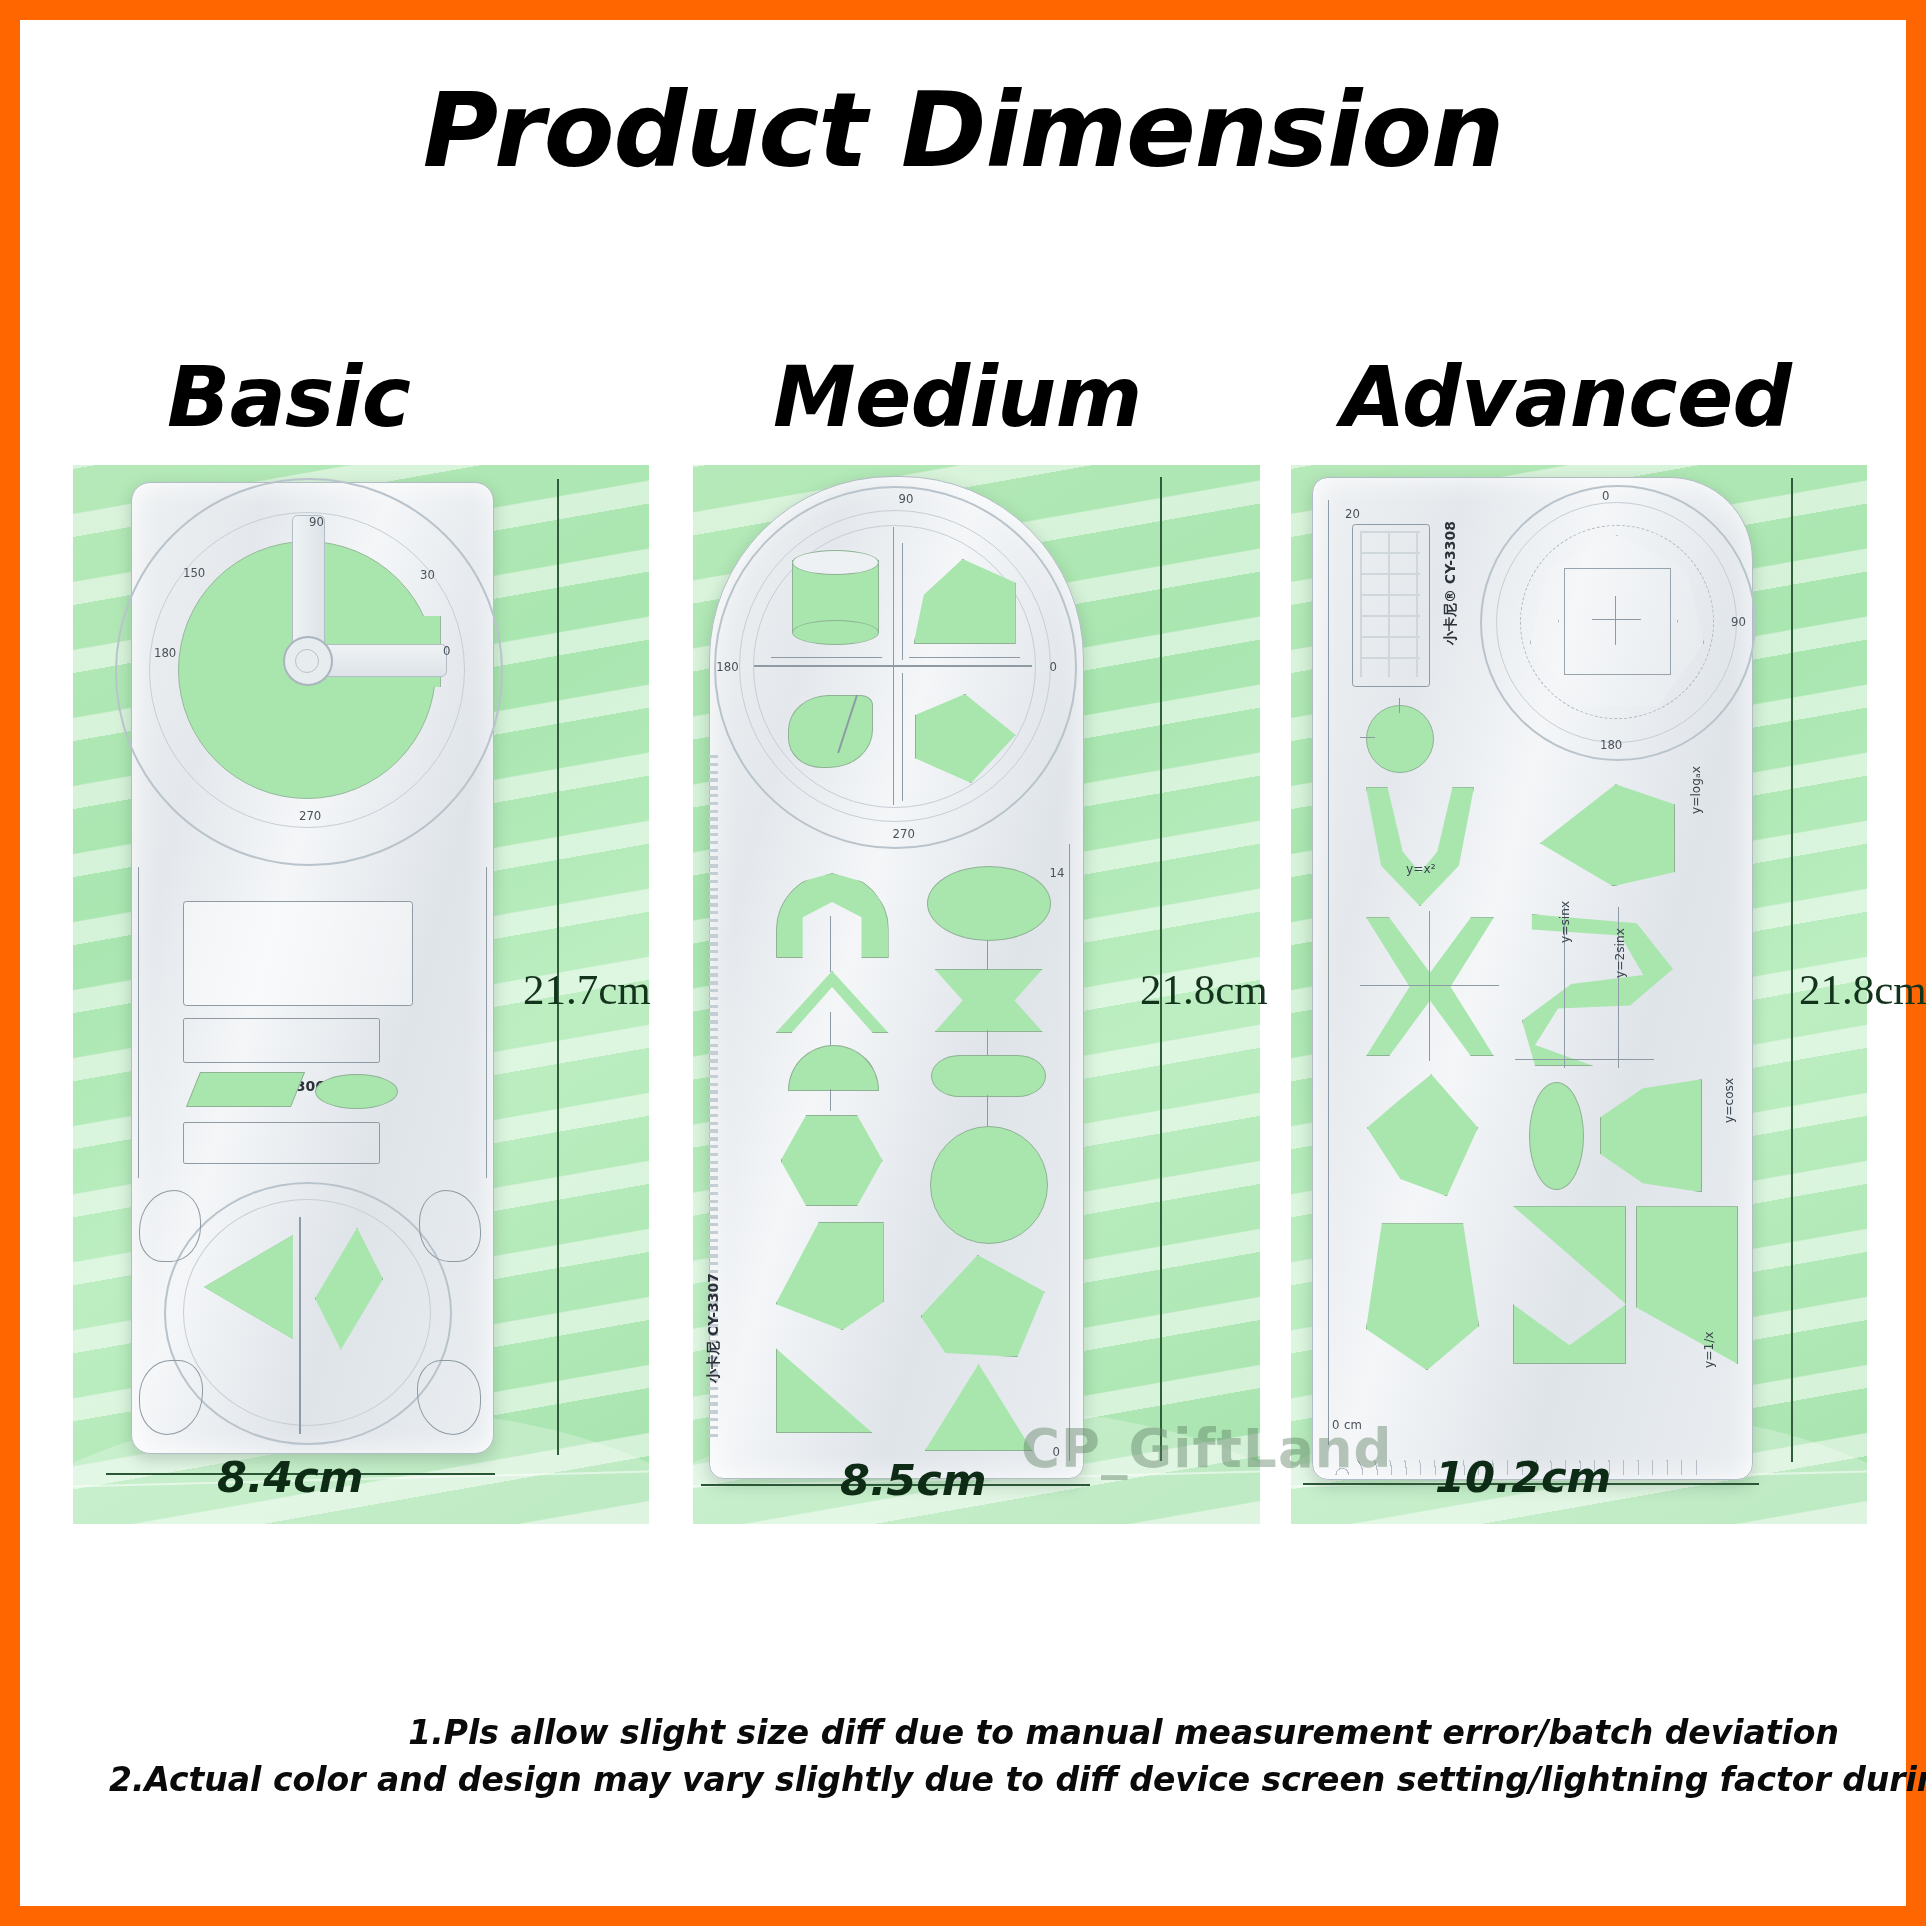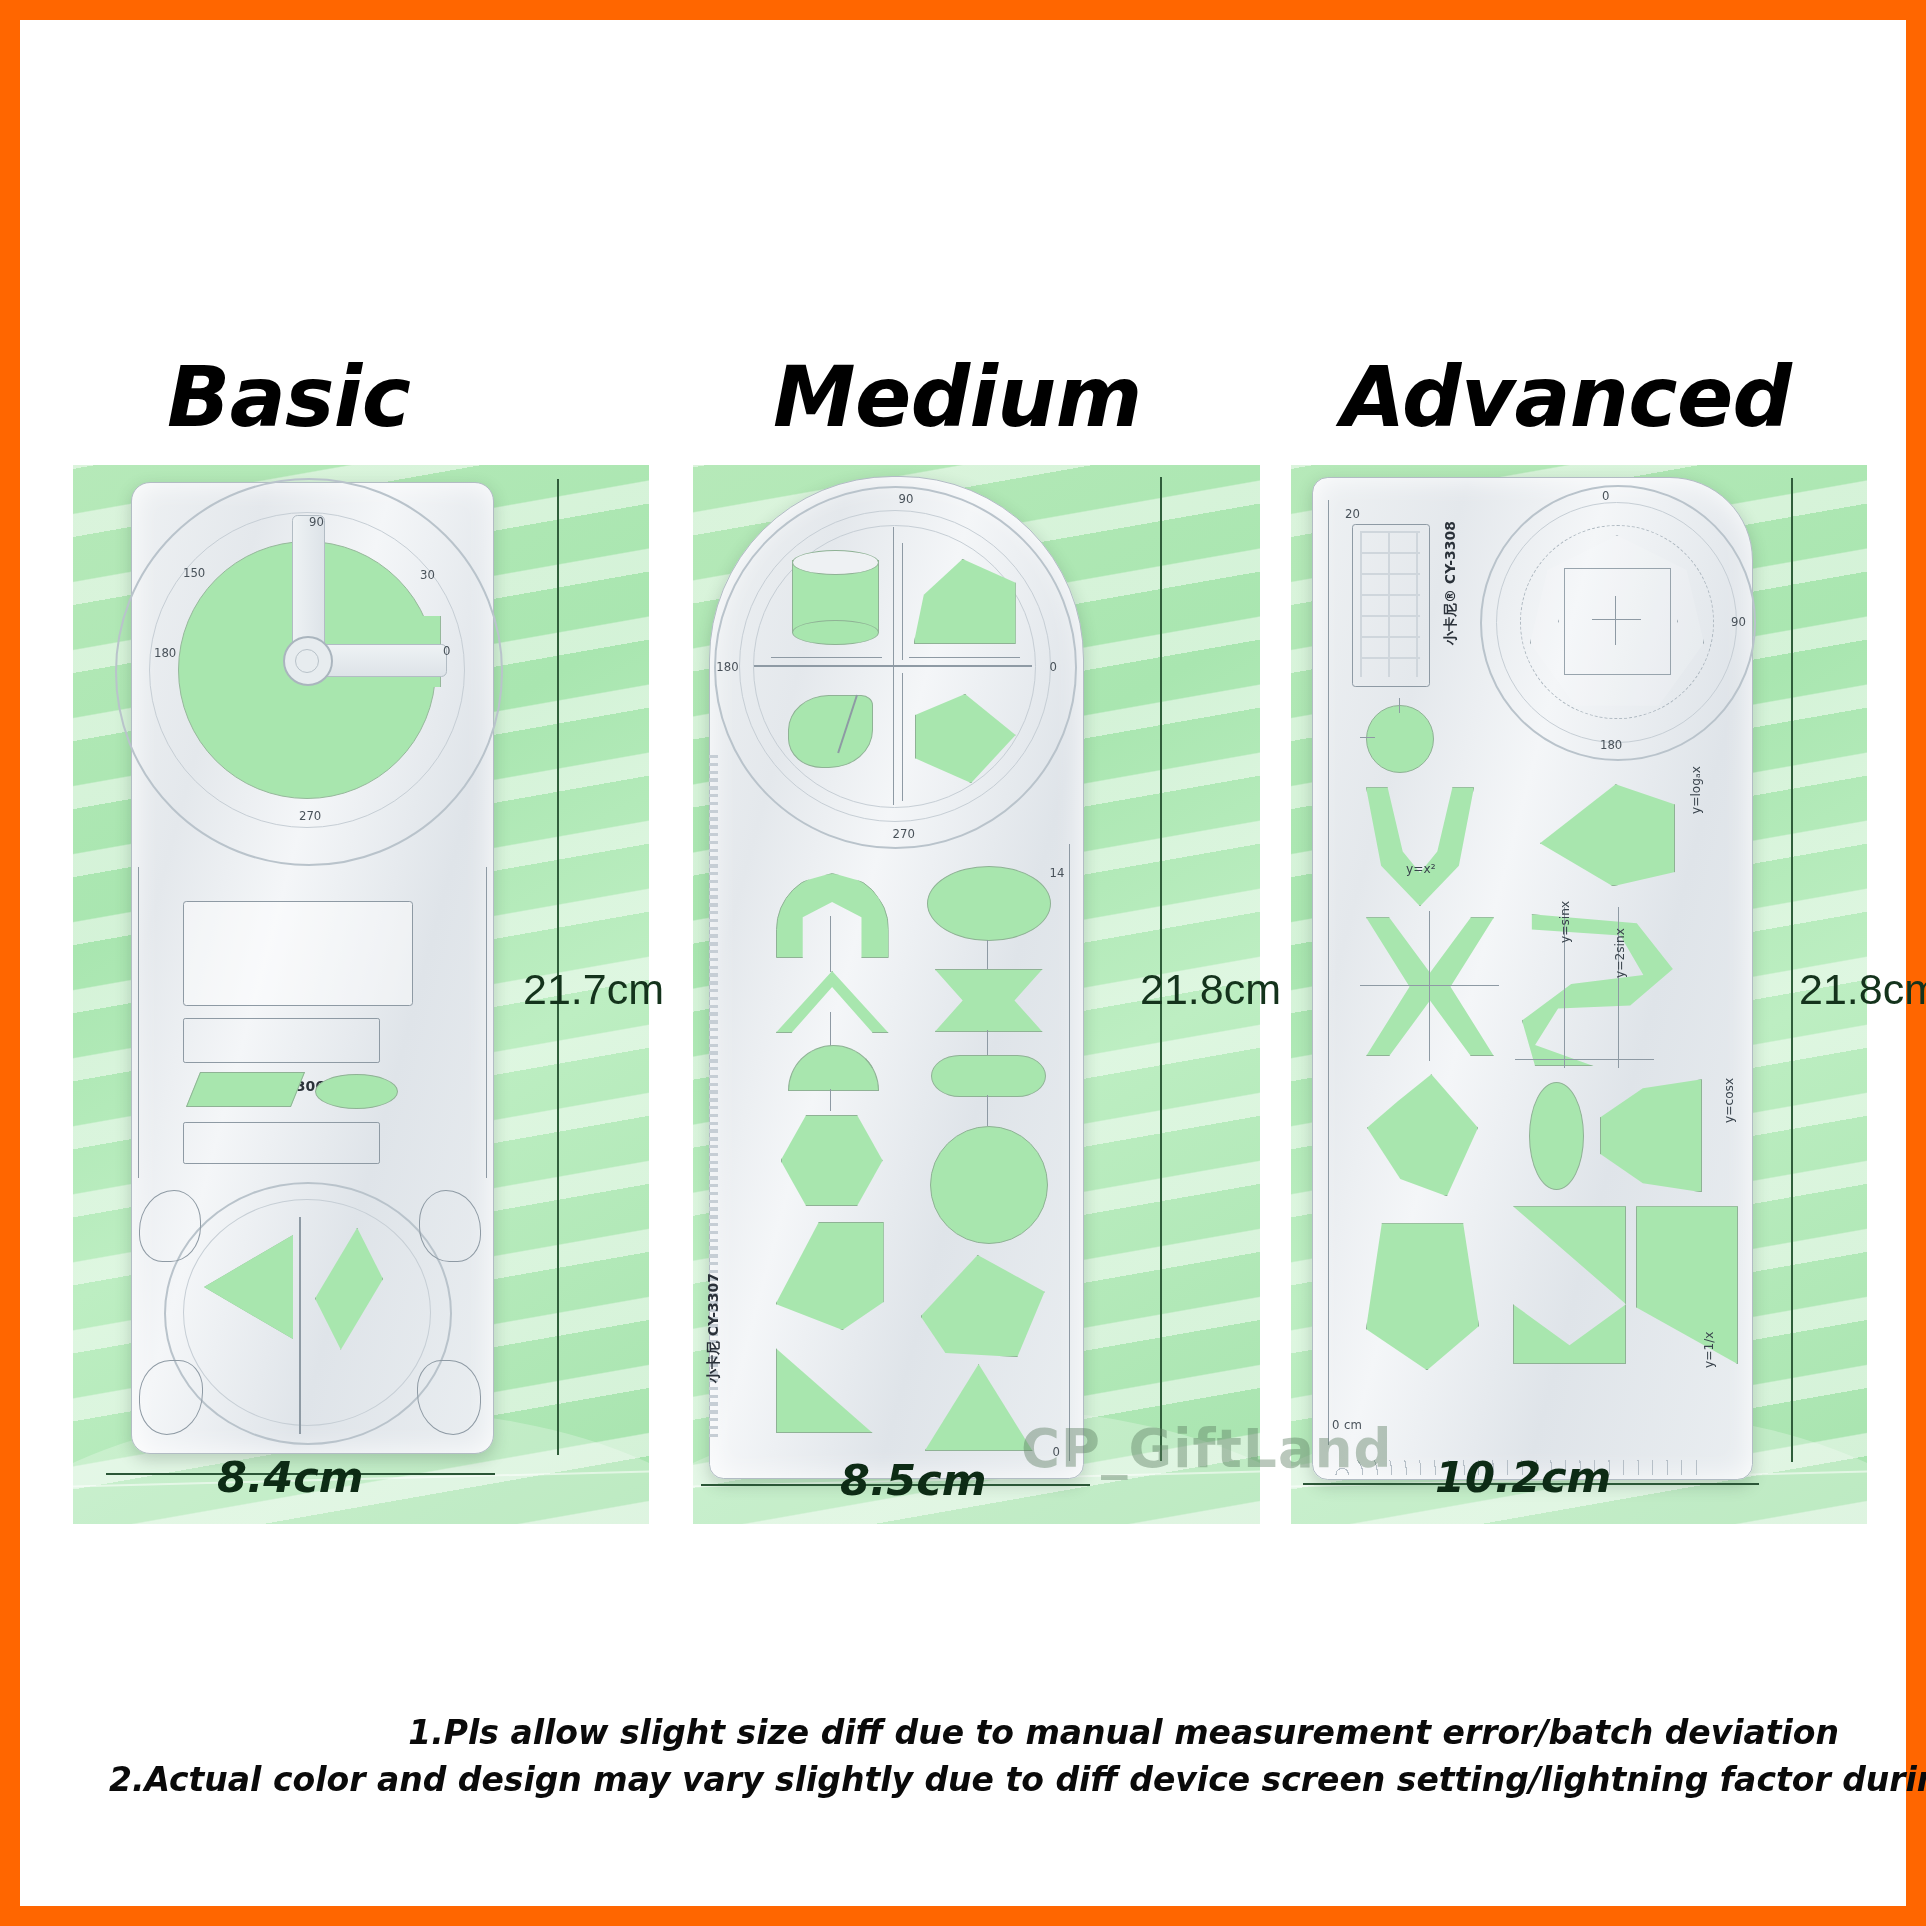--- a/index.html
+++ b/index.html
@@ -65,21 +65,21 @@
   .thin{position:absolute;background:#8e9aa4;}
   
   .ring{position:absolute;border-radius:50%;border:2.8px solid #b9c3cb;}
   .ring.inner{border-width:1.7px;border-color:#c6ced5;}
   
   .vguide{position:absolute;width:1.7px;background:#2f5d3a;}
   .hguide{position:absolute;height:2.2px;background:#2a5636;}
   .dim-h{
     position:absolute;
     font-size:43px;color:#14331c;
-    font-family:Liberation Sans, sans-serif;
+    font-family:Liberation Serif, serif;
     white-space:nowrap;
     text-align:center;
   }
   .dim-w{
     position:absolute;
     font-family:"DejaVu Sans", sans-serif;
     font-weight:bold;font-style:italic;
     font-size:43px;color:#0d2b15;
     white-space:nowrap;
   }
@@ -113,20 +113,21 @@
   .tickno{
     position:absolute;font-size:11.7px;color:#49525a;
     font-family:"DejaVu Sans", sans-serif;
   }
 </style>
 </head>
 <body>
 
 <div id="frame">
 
+  <div id="title">Product Dimension</div>
 
   <div class="col-head" style="left:147px;">Basic</div>
   <div class="col-head" style="left:753px;">Medium</div>
   <div class="col-head" style="left:1321px;">Advanced</div>
 
   <div class="panel" style="left:53px;top:445px;width:576px;height:1059px;">
     <div class="floorcurve"></div>
     <div class="floorline"></div>
 
     <div class="ruler" style="left:58px;top:16.7px;width:361px;height:970px;border-radius:19px;">

